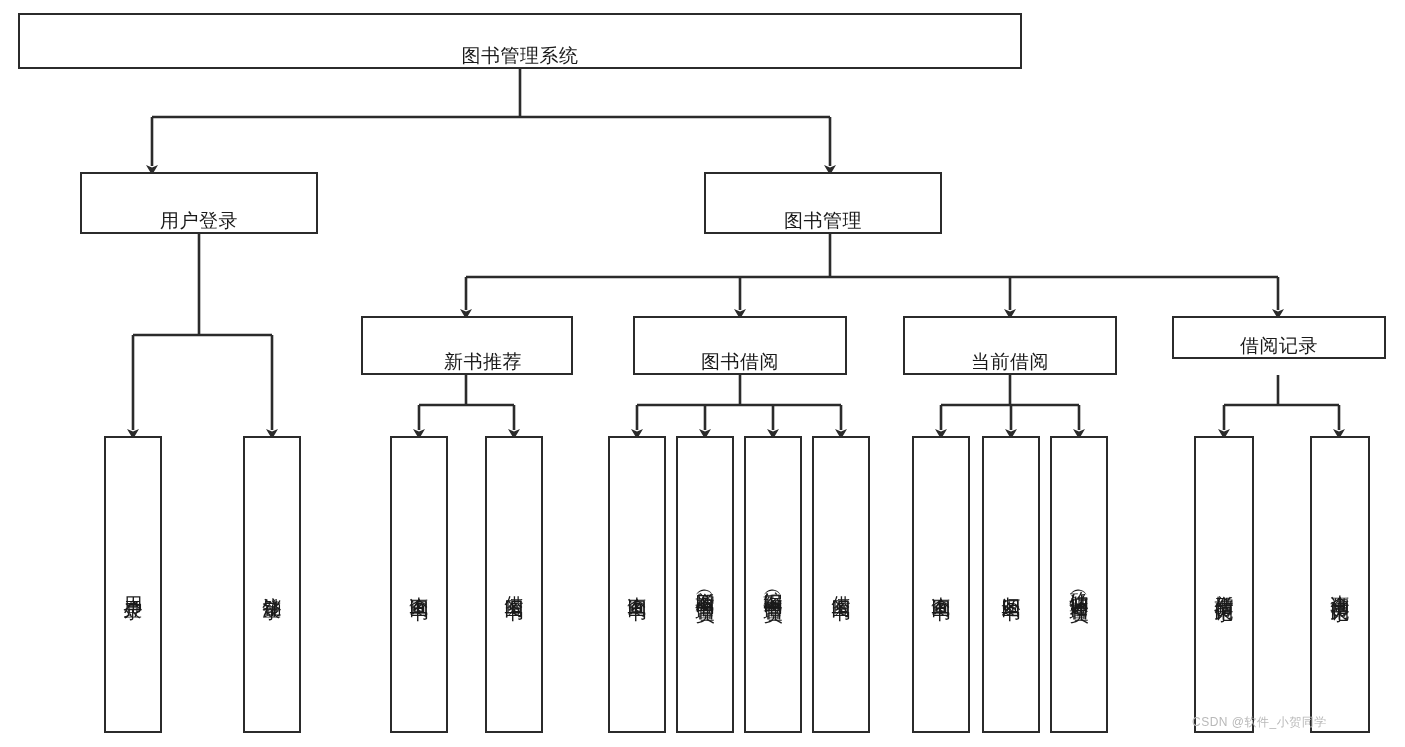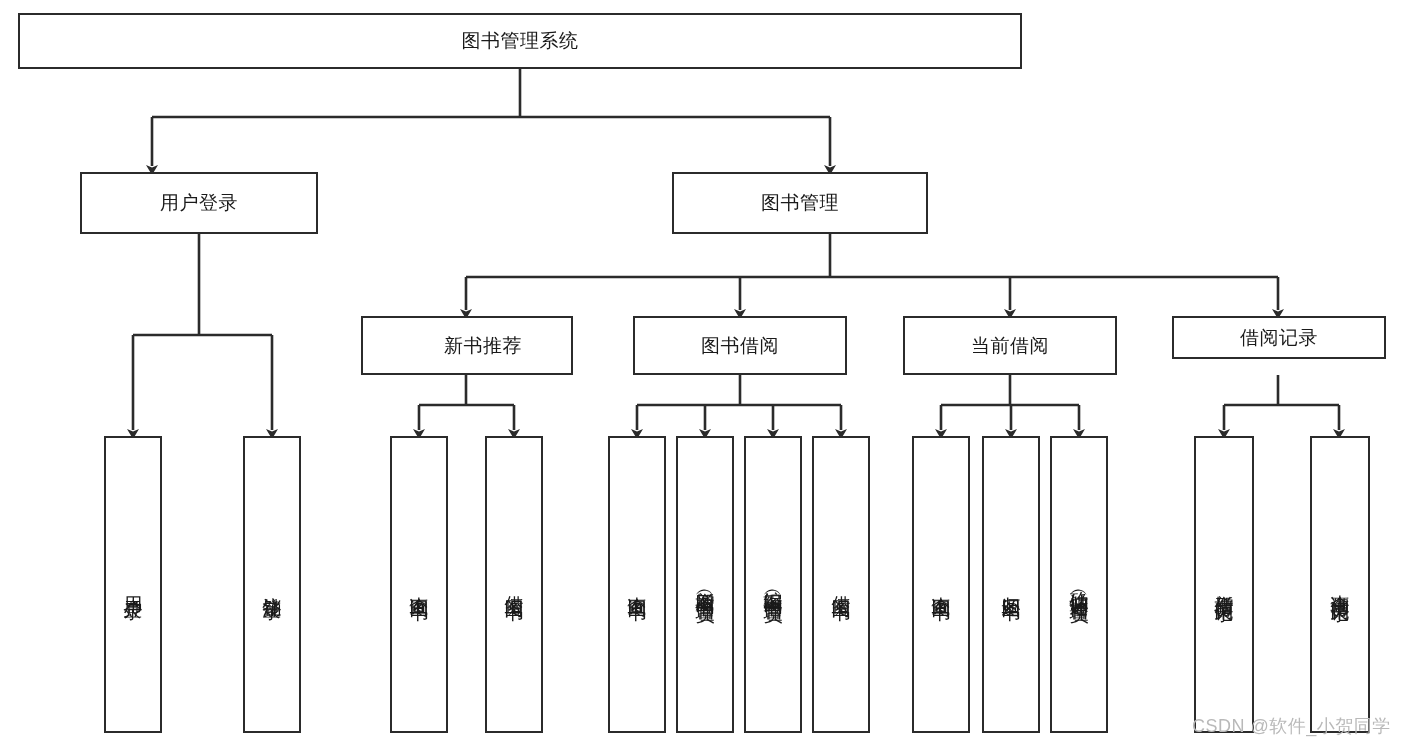--- a/index.html
+++ b/index.html
@@ -23,21 +23,21 @@
     top: 0;
     width: 1405px;
     height: 747px;
   }
   .node {
     position: absolute;
     box-sizing: border-box;
     background: #ffffff;
     border: 2px solid #2b2b2b;
     display: flex;
-    align-items: center;
+    align-items: flex-end;
     justify-content: center;
     color: #1a1a1a;
   }
   .node .label {
     font-size: 19px;
     line-height: 1.15;
     letter-spacing: 0.5px;
     white-space: nowrap;
   }
   .node.leaf {
@@ -49,21 +49,21 @@
     writing-mode: vertical-rl;
     text-orientation: upright;
     font-size: 19px;
     line-height: 1.25;
     letter-spacing: 2px;
     white-space: normal;
     max-height: 100%;
   }
   .watermark {
     position: absolute;
-    font-size: 18px;
+    font-size: 12px;
     color: #b9b9b9;
     white-space: nowrap;
     letter-spacing: 0.5px;
     pointer-events: none;
   }
 </style>
 </head>
 <body>
 
 <div id="diagram-root">
@@ -118,21 +118,21 @@
     </g>
   </svg>
 
   <div class="node" style="left:18px; top:13px; width:1004px; height:56px;">
     <span class="label">图书管理系统</span>
   </div>
 
   <div class="node" style="left:80px; top:172px; width:238px; height:62px;">
     <span class="label">用户登录</span>
   </div>
-  <div class="node" style="left:672px; top:172px; width:256px; height:62px;">
+  <div class="node" style="left:704px; top:172px; width:238px; height:62px;">
     <span class="label">图书管理</span>
   </div>
 
   <div class="node" style="left:361px; top:316px; width:212px; height:59px;padding-left:32px;">
     <span class="label">新书推荐</span>
   </div>
   <div class="node" style="left:633px; top:316px; width:214px; height:59px;">
     <span class="label">图书借阅</span>
   </div>
   <div class="node" style="left:903px; top:316px; width:214px; height:59px;">

